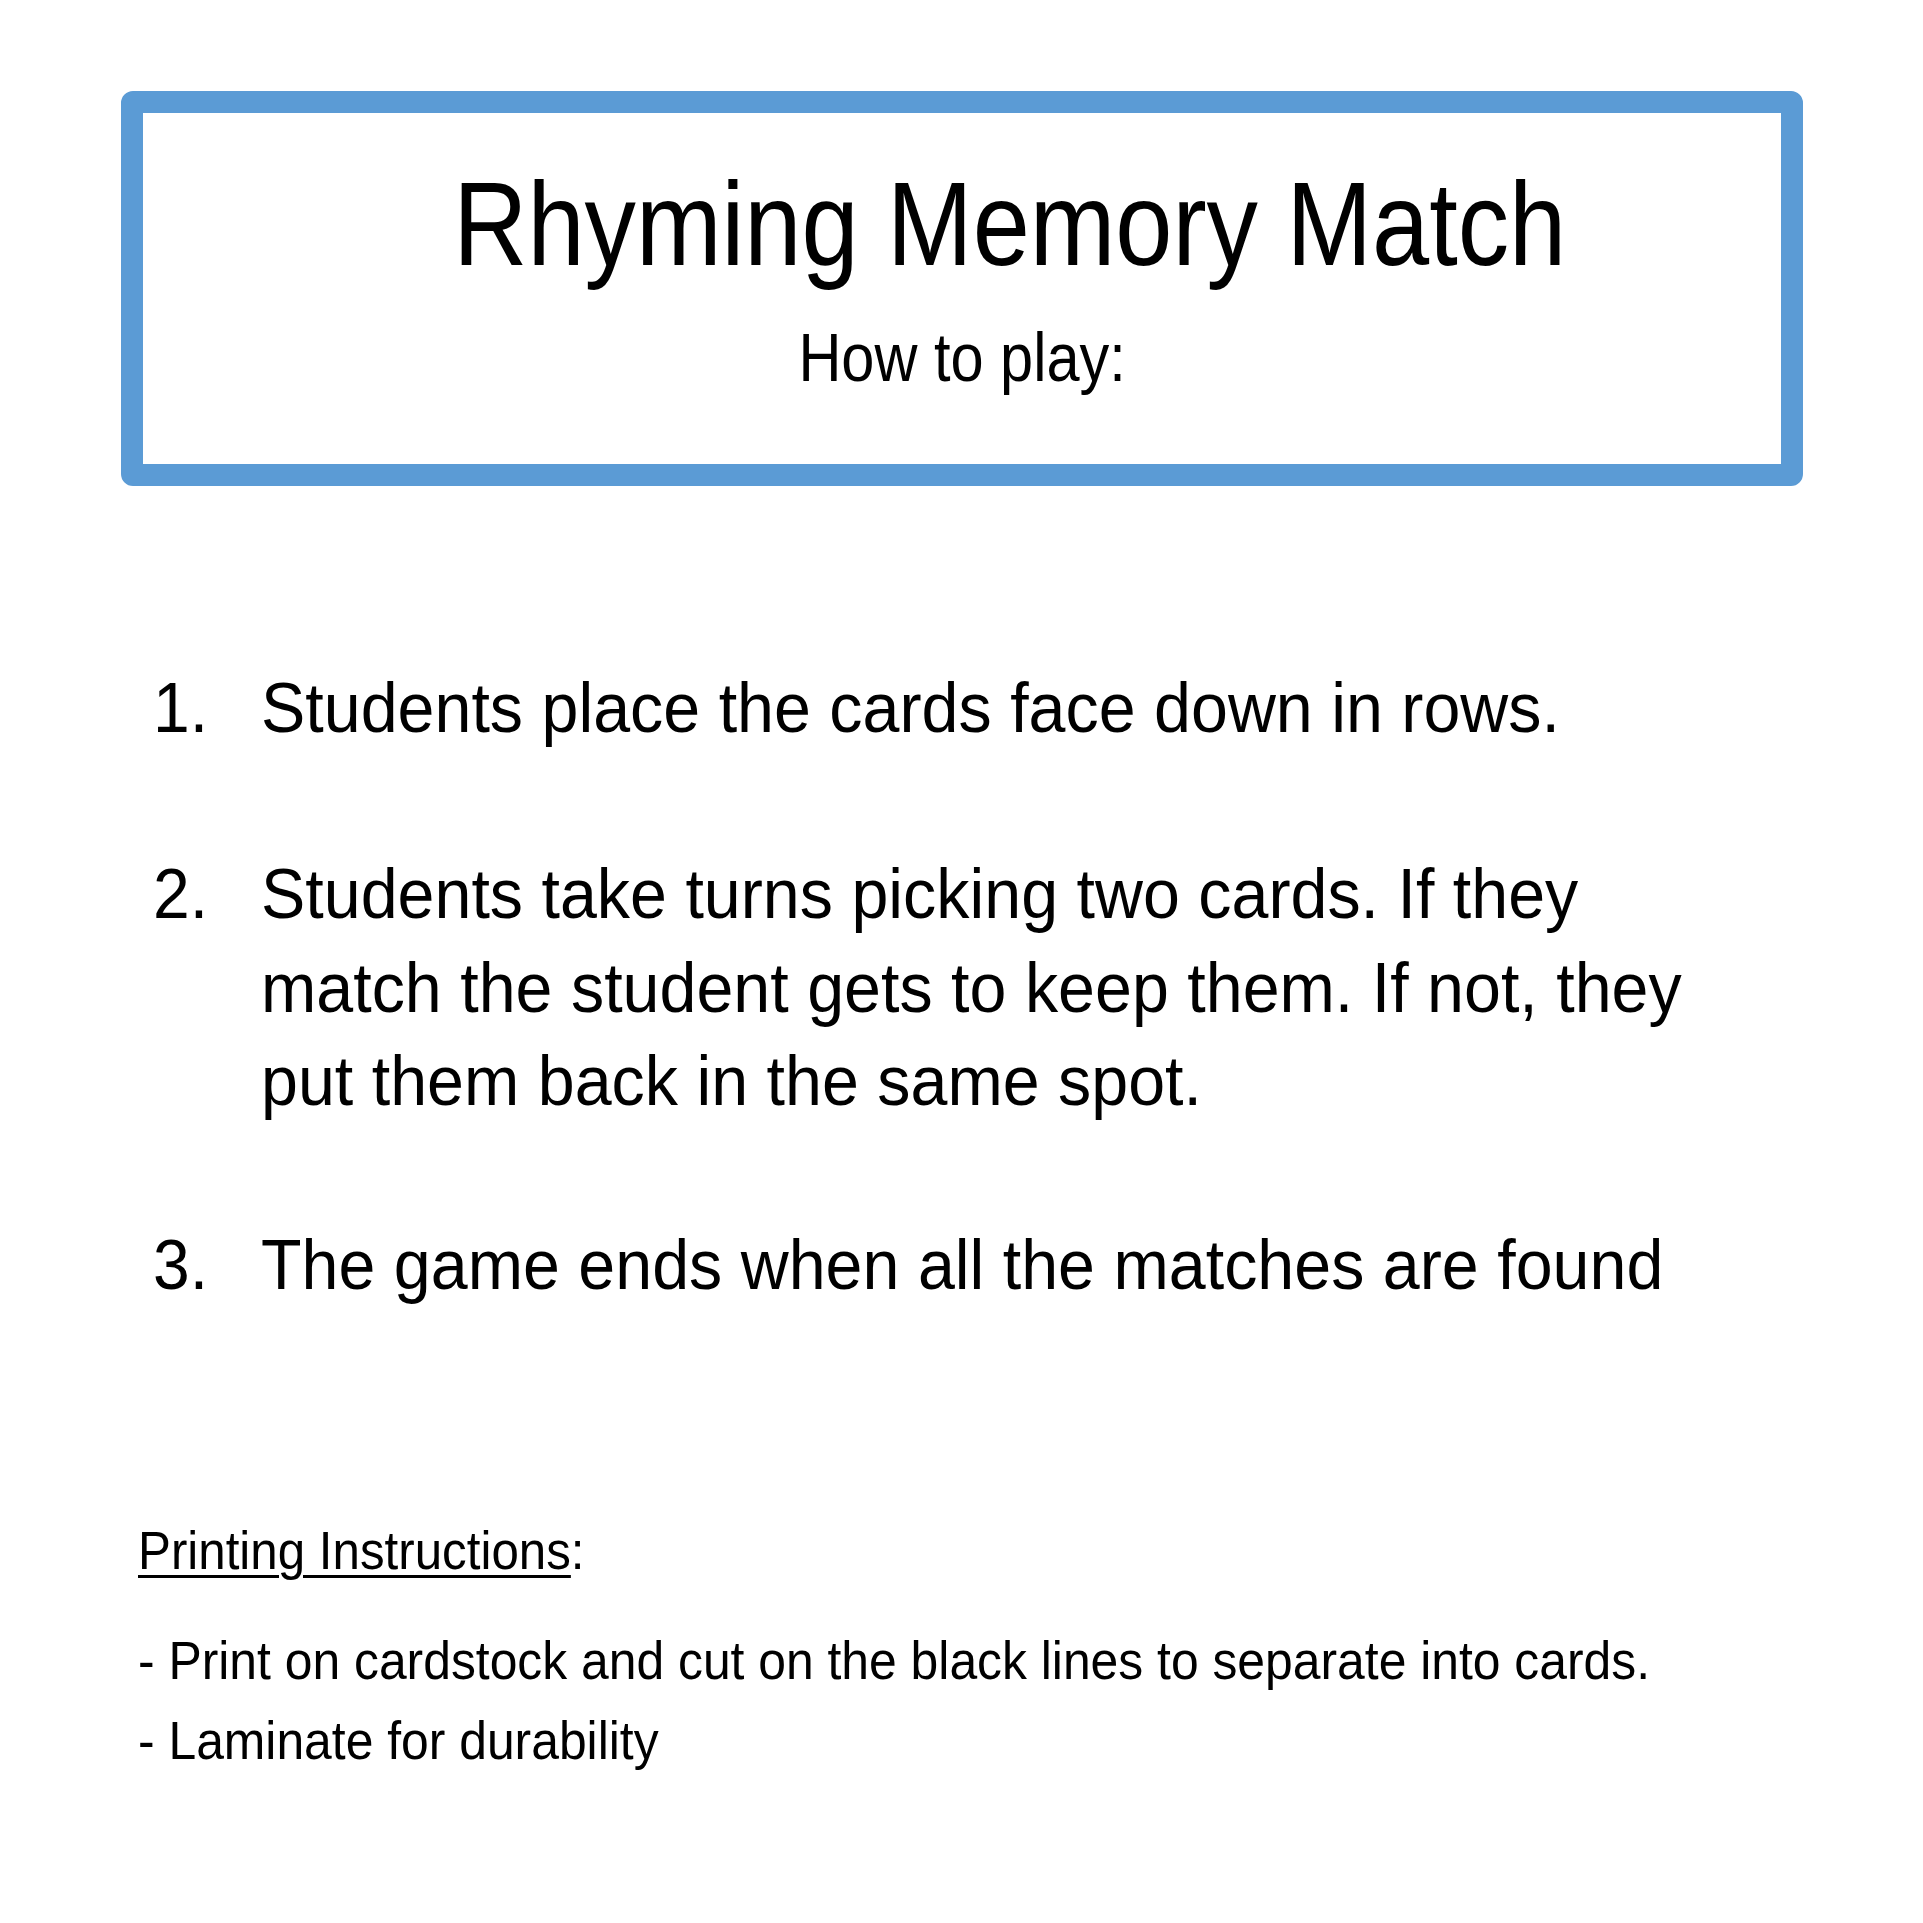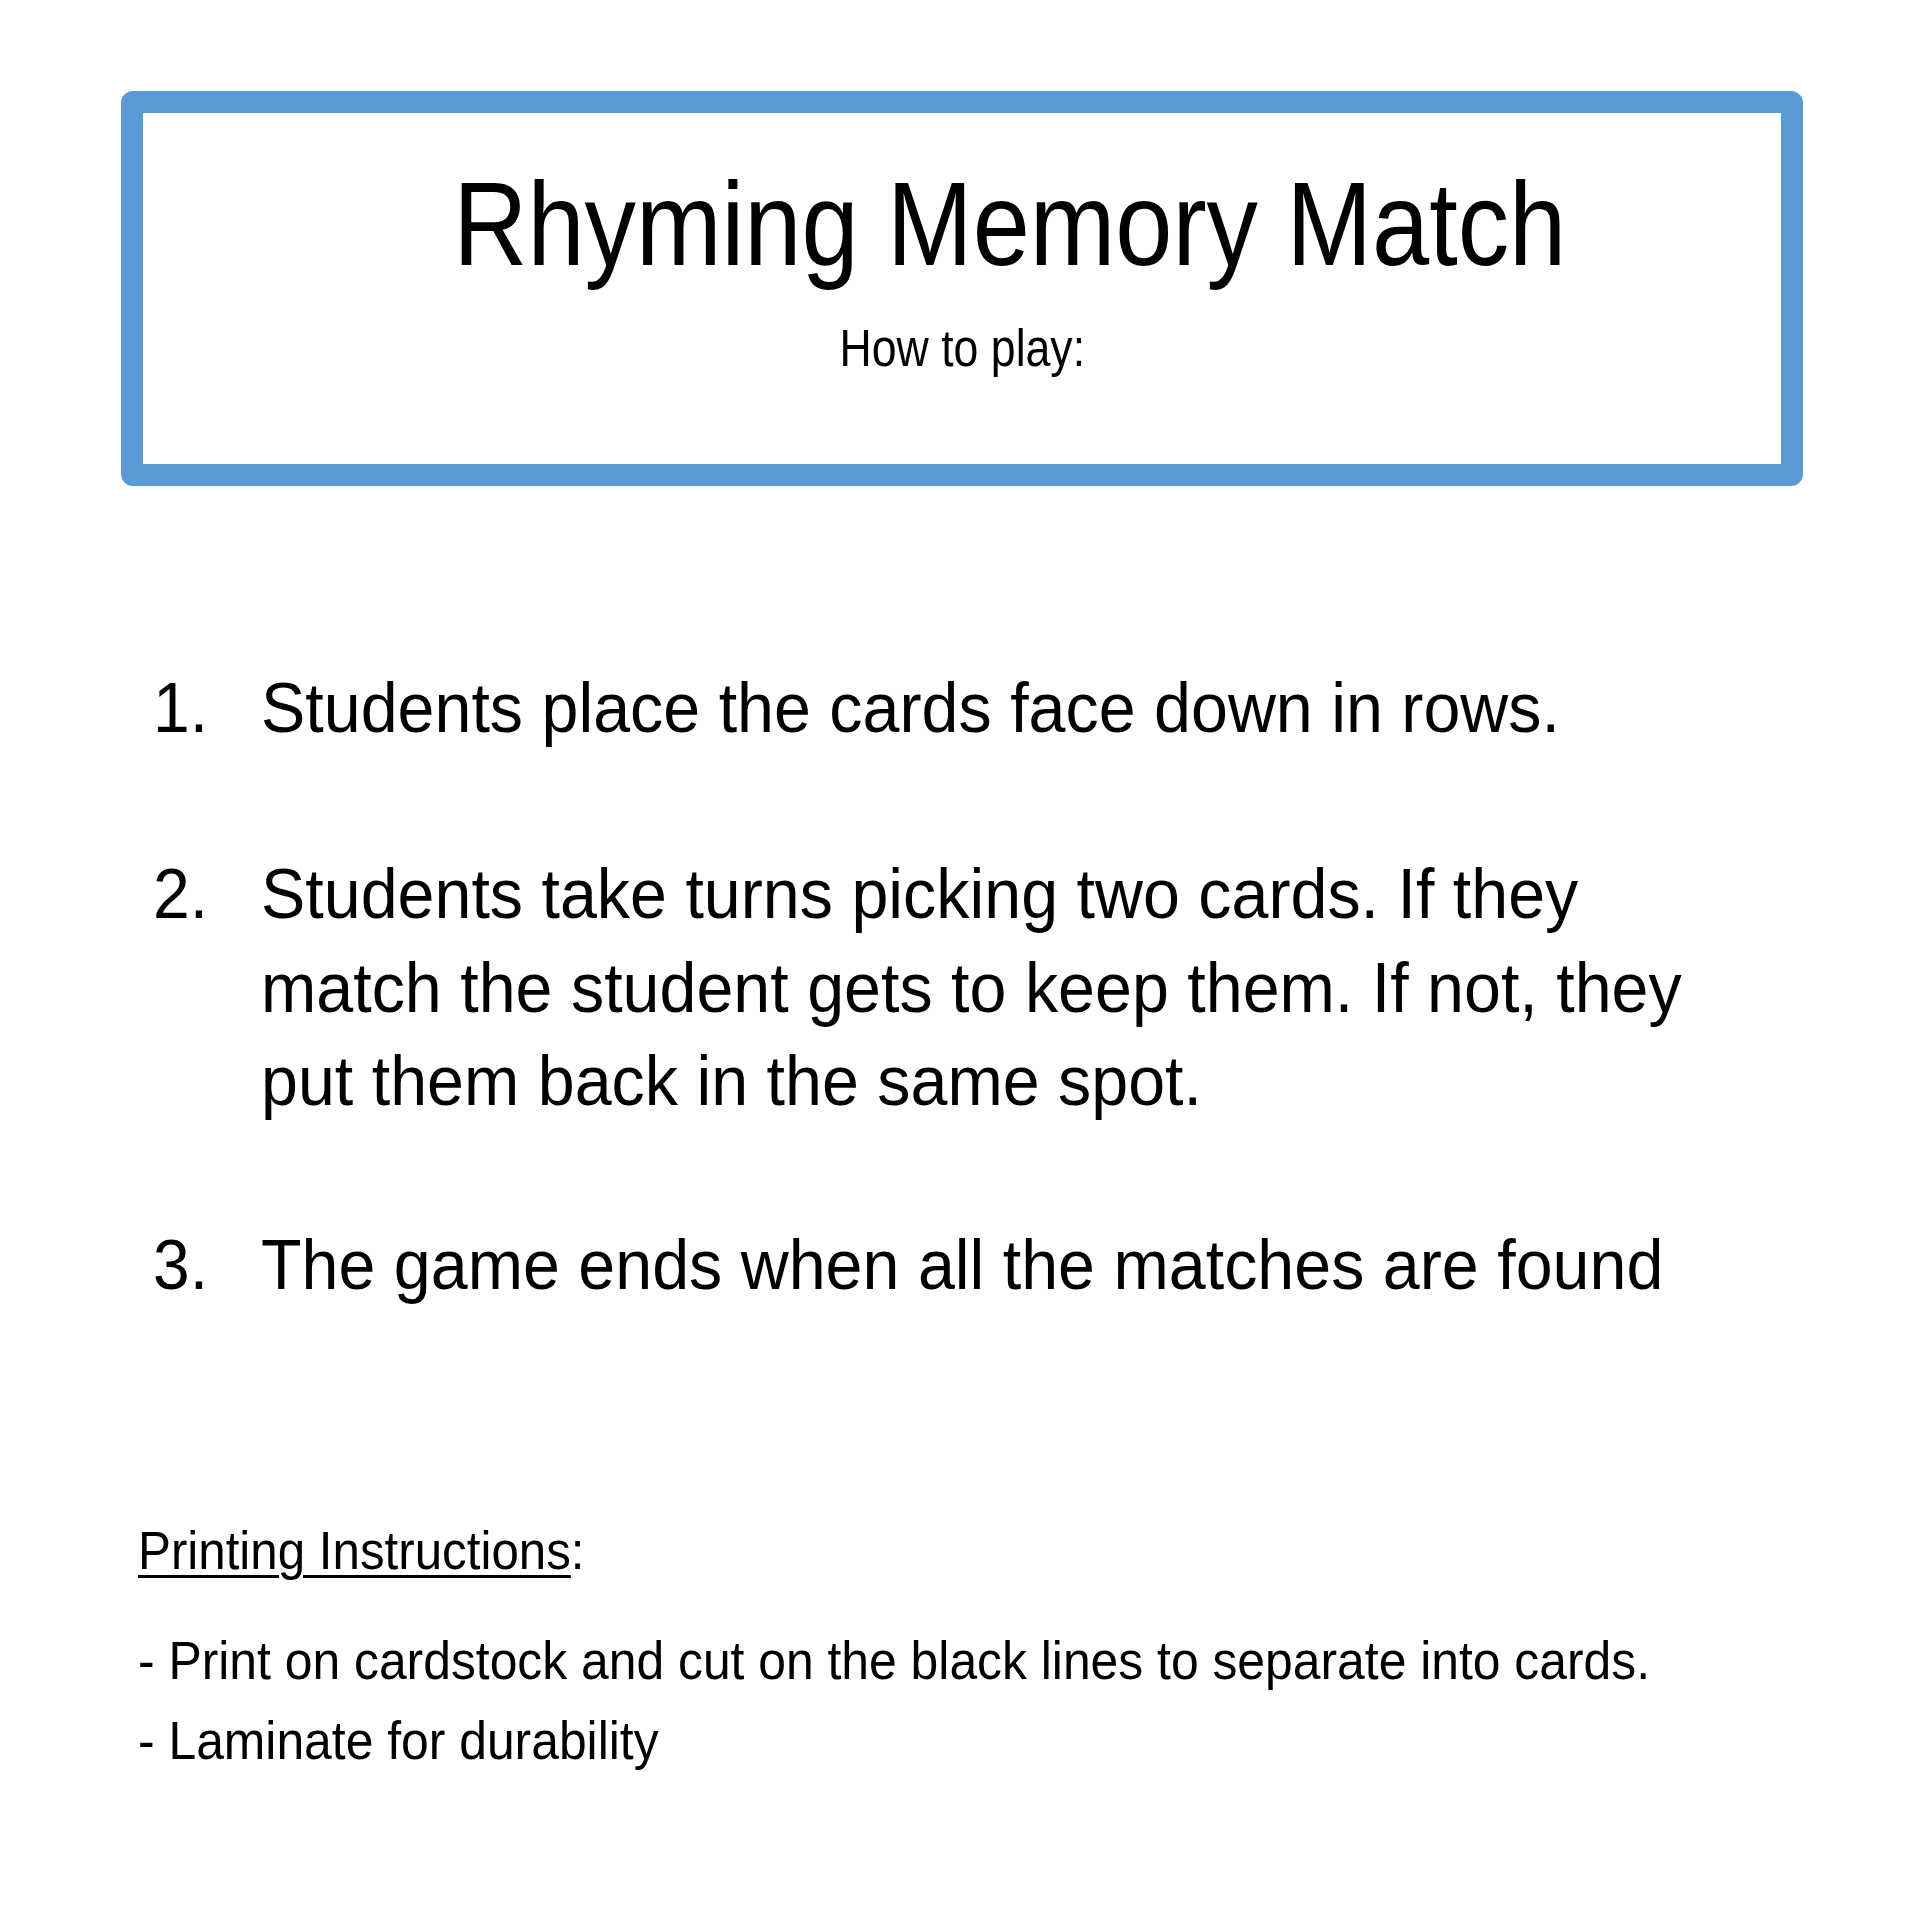--- a/index.html
+++ b/index.html
@@ -5,21 +5,21 @@
   html, body { margin: 0; padding: 0; background: #ffffff; }
   body { width: 1924px; height: 1924px; position: relative; overflow: hidden;
          font-family: "Liberation Sans", sans-serif; color: #000000; }
   .frame { position: absolute; left: 121px; top: 91px; width: 1682px; height: 395px;
            box-sizing: border-box; border: 22.5px solid #5B9BD5; border-radius: 12px; background: #fff; }
   .center-line { position: absolute; left: 0; width: 1924px; text-align: center;
                  line-height: 1; white-space: nowrap; }
   .center-line > span { display: inline-block; transform-origin: 50% 50%; }
   .title { top: 164px; font-size: 119px; padding-left: 48px; }
   .title > span { transform: scaleX(0.863); }
-  .subtitle { top: 323px; font-size: 51px; }
+  .subtitle { top: 323px; font-size: 68px; }
   .subtitle > span { transform: scaleX(0.875); }
   .line { position: absolute; line-height: 1; white-space: nowrap; transform-origin: 0 50%; }
   .num { font-size: 71px; left: 153px; transform: scaleX(0.93); }
   .step { font-size: 71px; left: 261px; transform: scaleX(0.935); }
   .print-h { font-size: 53px; left: 138px; top: 1524px; transform: scaleX(0.93); }
   .print-h .u { text-decoration: underline; text-decoration-thickness: 3px; text-underline-offset: 6px; }
   .bullet { font-size: 53px; left: 138px; transform: scaleX(0.94); }
 </style>
 </head>
 <body>

